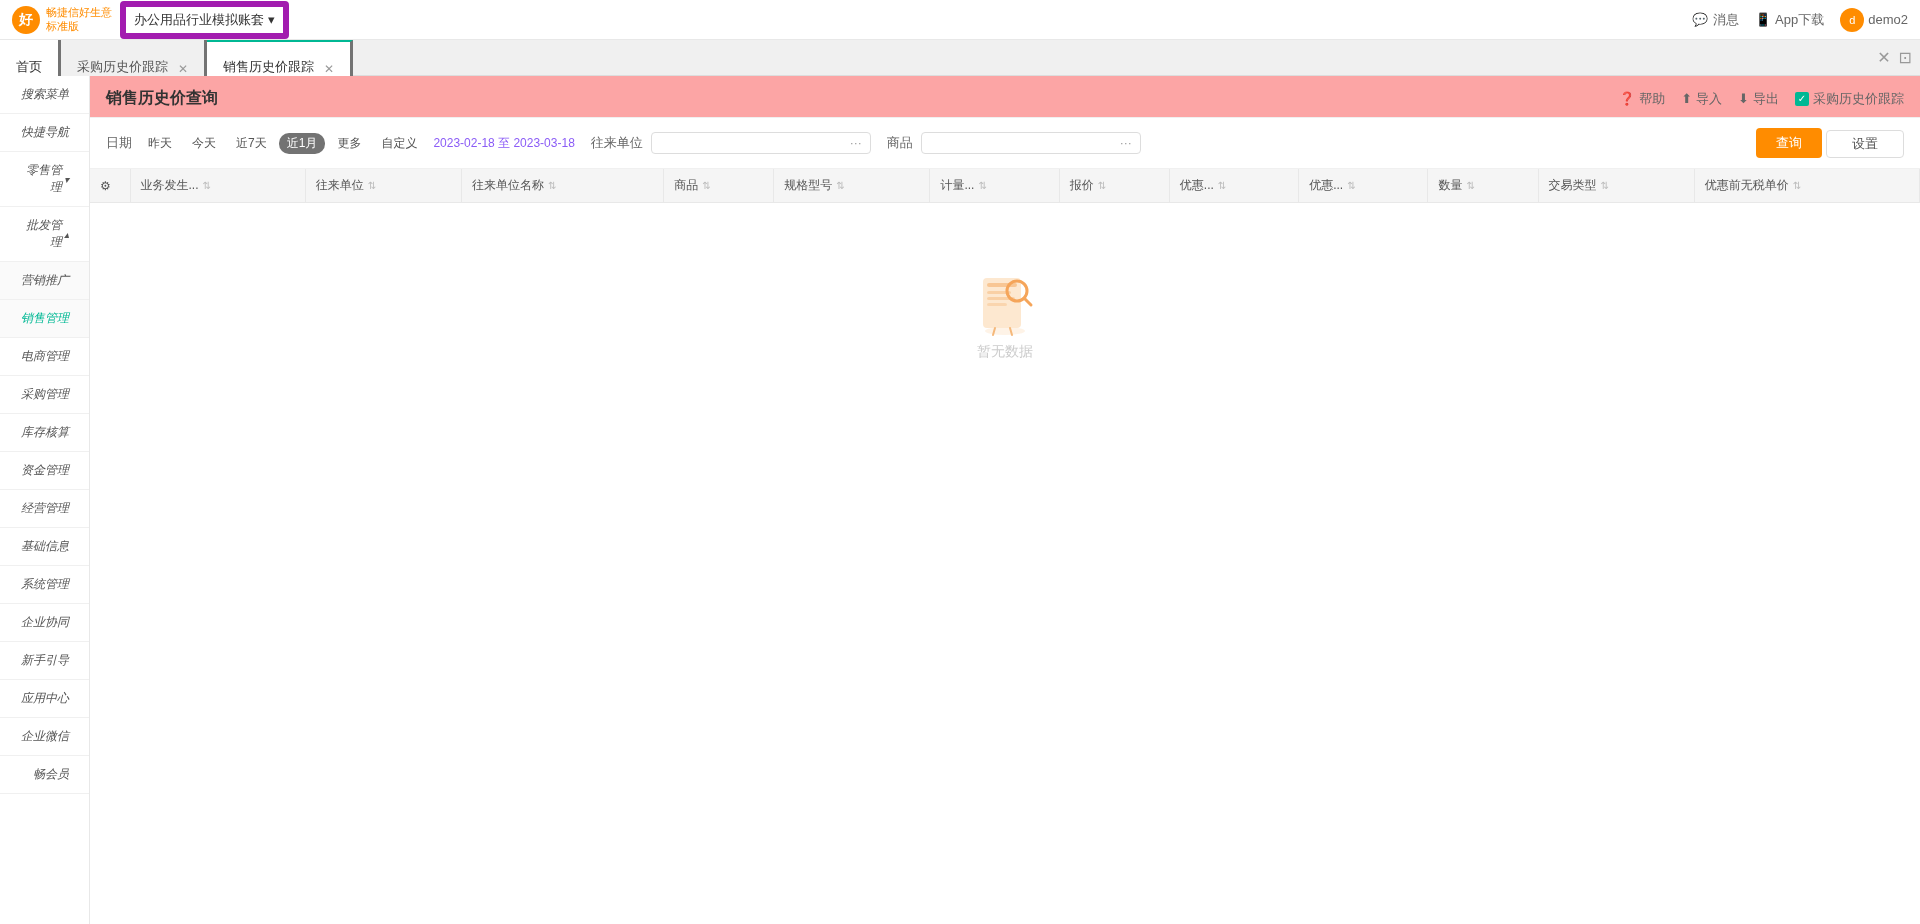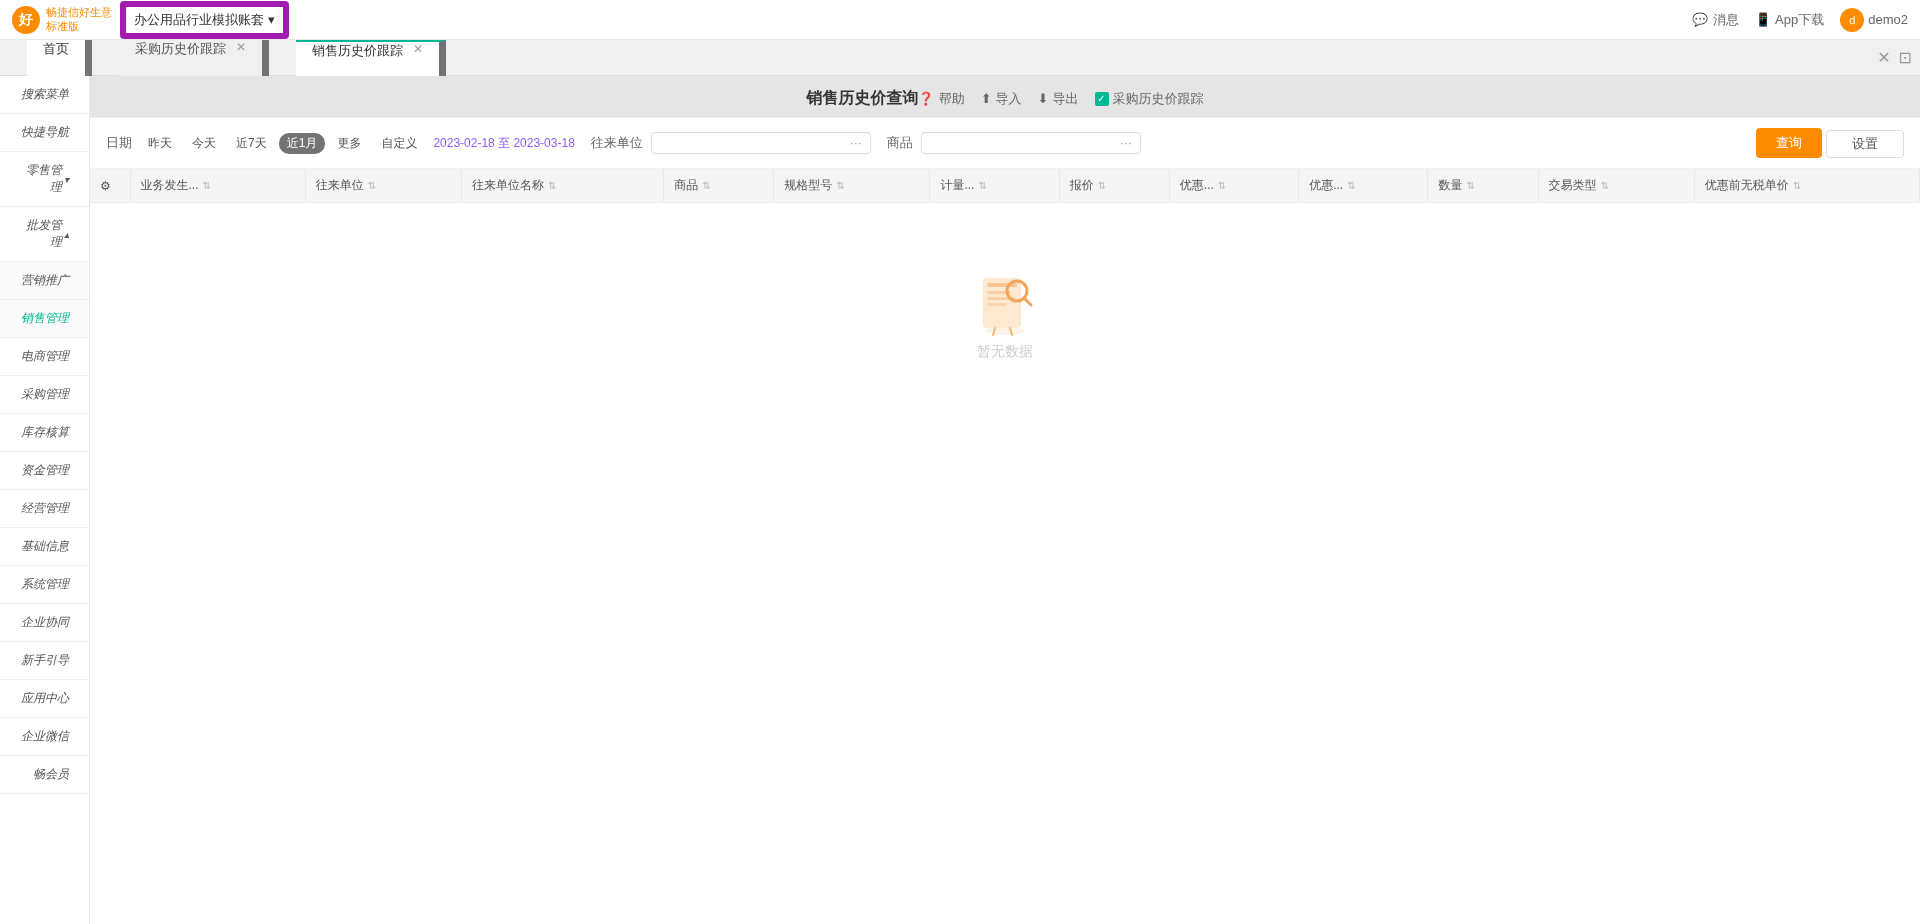--- a/index.html
+++ b/index.html
@@ -11,41 +11,41 @@
     .logo-area { display: flex; align-items: center; gap: 6px; }
     .logo-icon { width: 28px; height: 28px; background: #ff8c00; border-radius: 50%; display: flex; align-items: center; justify-content: center; color: white; font-size: 14px; font-weight: bold; }
     .logo-text { font-size: 11px; color: #ff8c00; line-height: 1.2; }
     .app-selector { display: flex; align-items: center; gap: 4px; font-size: 13px; color: #333; padding: 4px 8px; border: 6px solid #a21caf; border-radius: 4px; cursor: pointer; }
     .topbar-right { display: flex; align-items: center; gap: 16px; font-size: 13px; color: #666; }
     .topbar-right-item { display: flex; align-items: center; gap: 4px; cursor: pointer; }
     .avatar { width: 24px; height: 24px; background: #ff8c00; border-radius: 50%; display: flex; align-items: center; justify-content: center; color: white; font-size: 11px; }
 
     
     .tabbar { height: 36px; background: #f0f0f0; display: flex; align-items: center; padding: 0 0; flex-shrink: 0; border-bottom: 1px solid #ddd; }
-    .tab { height: 36px; padding: 0 16px; display: flex; align-items: flex-start; gap: 6px; cursor: pointer; font-size: 13px; color: #555; border-right: 7px solid #737373; white-space: nowrap; margin-left: 27px; }
+    .tab { height: 36px; padding: 0 16px; display: flex; align-items: flex-end; gap: 6px; cursor: pointer; font-size: 13px; color: #555; border-right: 3px solid #737373; white-space: nowrap; }
     .tab.home { background: #fff; color: #333; }
     .tab.active { background: #fff; color: #333; border-top: 2px solid #00b894; }
     .tab.inactive { background: #f0f0f0; }
     .tab-close { font-size: 12px; color: #999; cursor: pointer; margin-left: 4px; }
 
     
     .main-layout { display: flex; flex: 1; overflow: hidden; }
 
     
     .sidebar { width: 90px; background: #fff; border-right: 1px solid #e8e8e8; display: flex; flex-direction: column; flex-shrink: 0; overflow-y: auto; }
     .sidebar-item { padding: 10px 20px; text-align: right; cursor: pointer; font-size: 12px; color: #555; border-bottom: 1px solid #f0f0f0; font-style: italic; }
     .sidebar-item.active { color: #00b894; }
     .sidebar-item.has-arrow { display: flex; align-items: center; justify-content: center; gap: 2px; }
     .sidebar-submenu { background: #fafafa; }
 
     
     .content { flex: 1; display: flex; flex-direction: column; overflow: hidden; background: #fff; }
 
     
-    .page-header { padding: 12px 16px 8px; background: #e5e5e5; border-bottom: 1px solid #f0f0f0; display: flex; align-items: center; justify-content: center; flex-shrink: 0; }
+    .page-header { padding: 12px 16px 8px; background: #fca5a5; border-bottom: 1px solid #f0f0f0; display: flex; align-items: center; justify-content: space-between; flex-shrink: 0; }
     .page-title { font-size: 16px; font-weight: bold; color: #333; }
     .page-actions { display: flex; align-items: center; gap: 16px; font-size: 13px; color: #666; }
     .page-action-item { display: flex; align-items: center; gap: 4px; cursor: pointer; }
     .checkbox-item { display: flex; align-items: center; gap: 4px; }
     .checkbox-checked { width: 14px; height: 14px; background: #00b894; border-radius: 2px; display: flex; align-items: center; justify-content: center; color: white; font-size: 10px; }
 
     
     .filter-bar { padding: 10px 16px; background: #fff; border-bottom: 1px solid #f0f0f0; display: flex; align-items: center; gap: 16px; flex-shrink: 0; flex-wrap: wrap; }
     .filter-group { display: flex; align-items: center; gap: 8px; }
     .filter-label { color: #666; font-size: 13px; }

